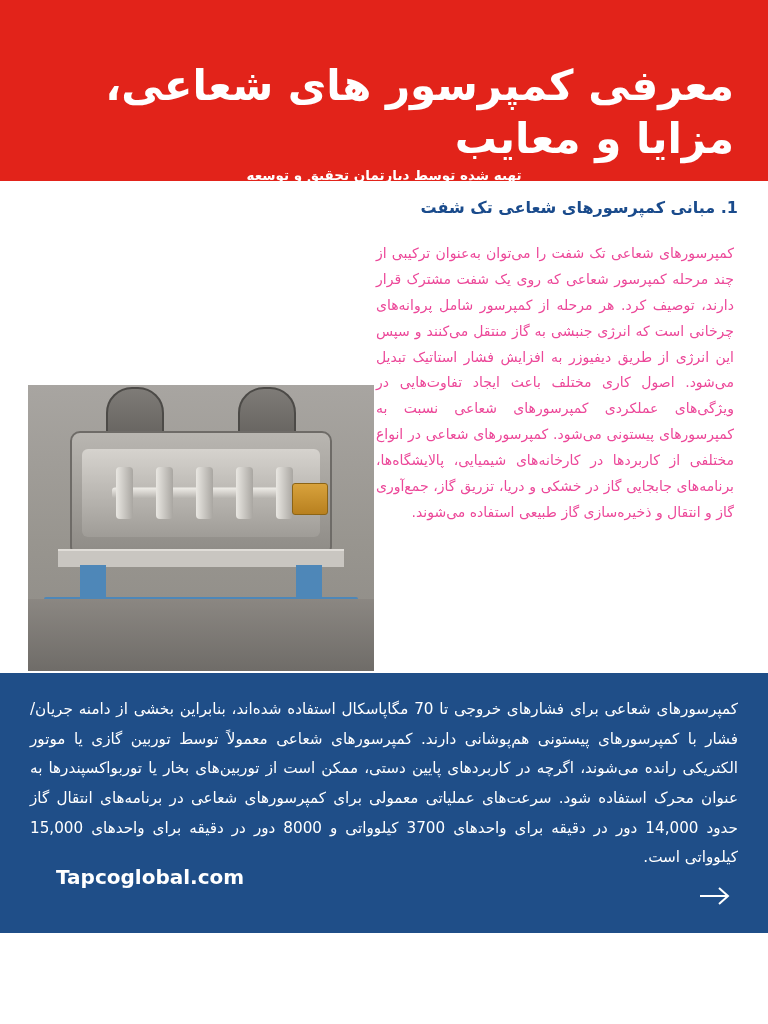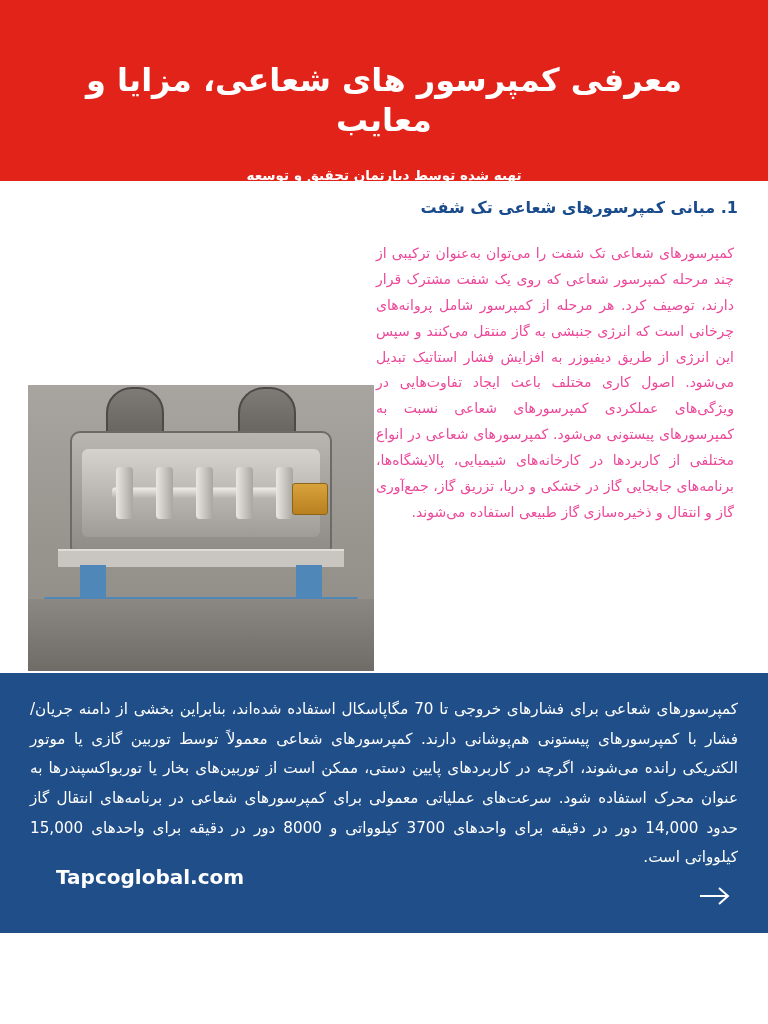--- a/index.html
+++ b/index.html
@@ -29,23 +29,22 @@
     width: 768px;
     height: 181px;
     background: #e2231a;
     box-sizing: border-box;
   }
   .header-title {
     position: absolute;
     top: 60px;
     right: 34px;
     left: 34px;
-    text-align: center;
     color: #ffffff;
-    font-size: 32px;
+    font-size: 42px;
     font-weight: bold;
     line-height: 1.25;
     letter-spacing: 0px;
     direction: rtl;
   }
   .header-subtitle {
     position: absolute;
     top: 135px;
     right: 34px;
     left: 34px;

